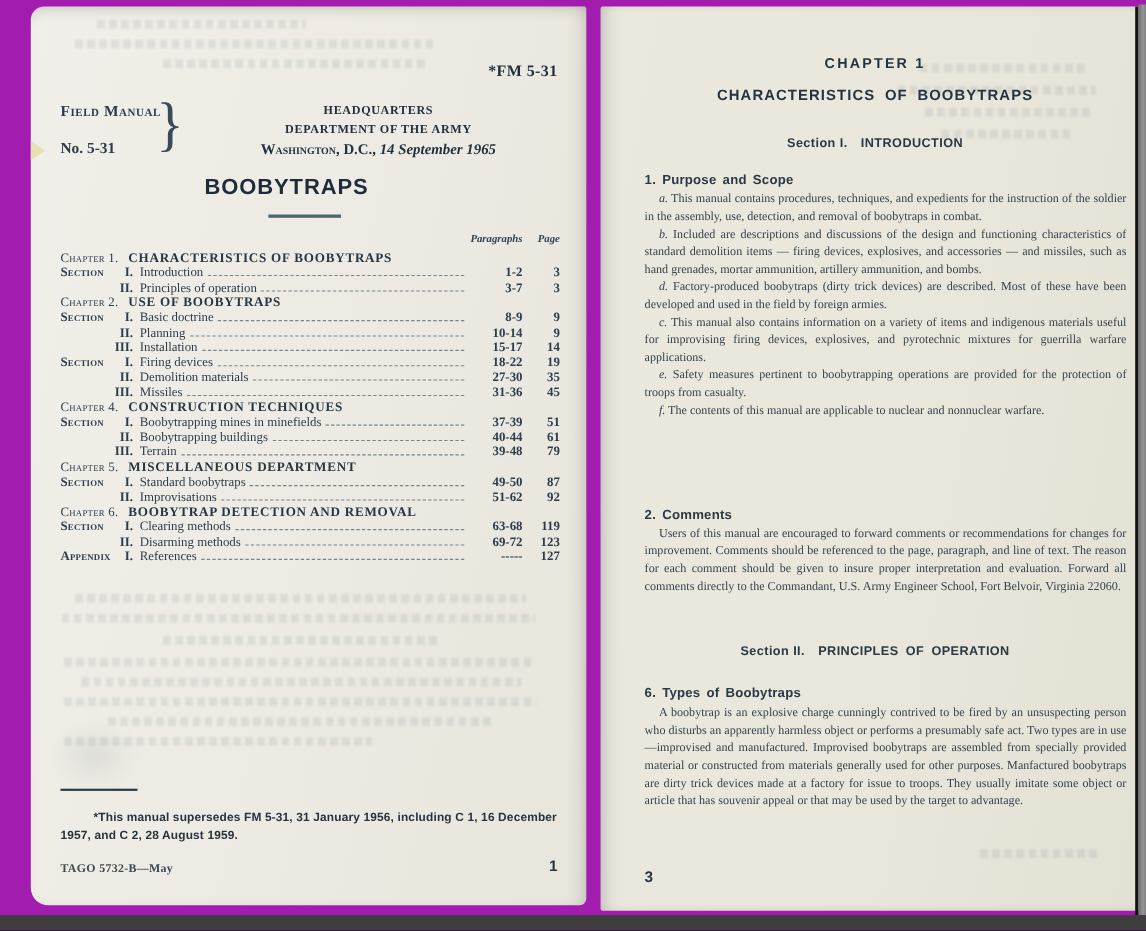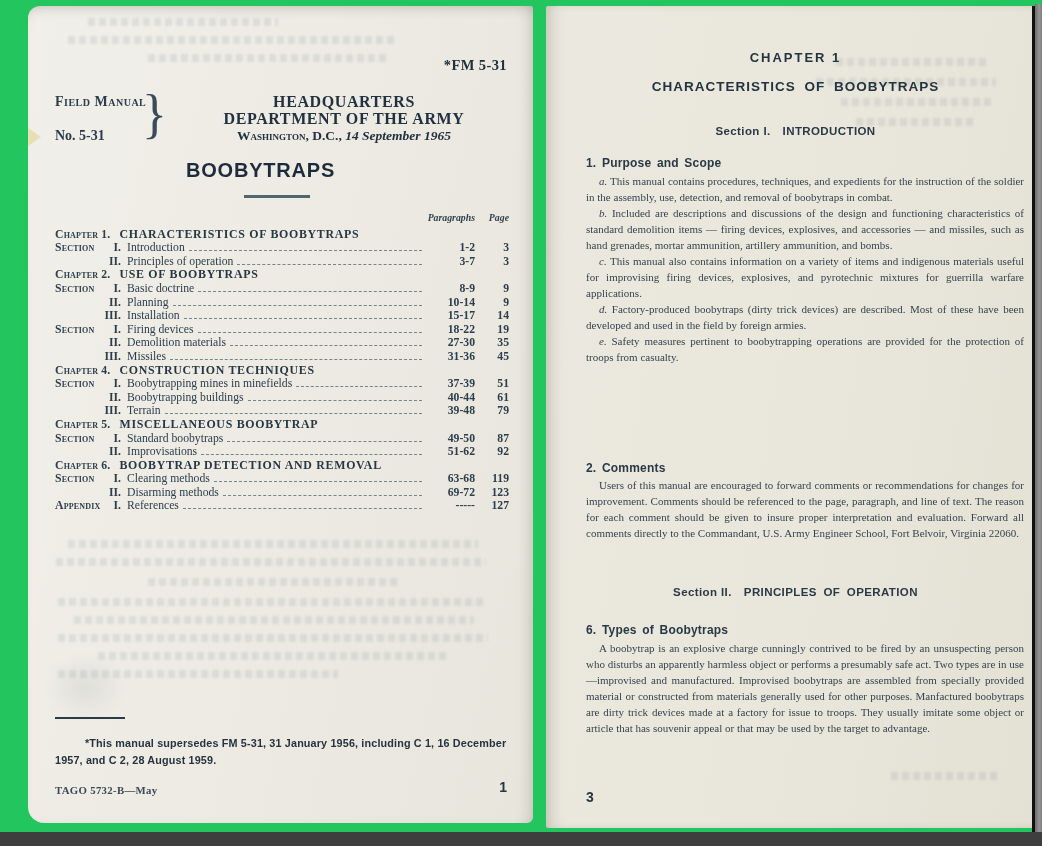--- a/index.html
+++ b/index.html
@@ -1,16 +1,16 @@
 <!DOCTYPE html>
 <html><head>
 <meta charset="utf-8">
 <style>
   html,body{margin:0;padding:0;background:#000;}
-  .screen{position:relative;width:1042px;height:846px;background:#22c55e;overflow:hidden;
+  .screen{position:relative;width:1042px;height:846px;background:#a21caf;overflow:hidden;
           font-family:"Liberation Serif",serif;}
   .page{position:absolute;top:6px;}
   .left-page{left:28px;width:505px;height:817px;
     background:linear-gradient(103deg,#f0efe9 0%,#edebe3 45%,#e7e5dc 100%);
     border-radius:12px 2px 6px 16px;
     box-shadow:inset -10px 0 16px -10px rgba(40,40,30,.25), inset 0 10px 14px -10px rgba(60,60,50,.25);}
   .right-page{left:546px;width:499px;height:822px;
     background:linear-gradient(100deg,#ebe8df 0%,#e9e6db 55%,#e3e0d4 100%);
     border-radius:2px 6px 4px 2px;
     box-shadow:inset 12px 0 18px -12px rgba(40,40,30,.30), inset -9px 0 12px -7px rgba(40,40,30,.22);}
@@ -23,40 +23,40 @@
   .smallcaps{font-variant:small-caps;}
   .pagenum{font-family:"Liberation Sans",sans-serif;font-weight:700;font-size:14px;color:#26353f;}
 
   
   .fm-number{position:absolute;top:51px;right:26px;font-weight:700;font-size:14.5px;color:#21303c;letter-spacing:.4px;}
   .fm-label{position:absolute;top:88px;left:27px;font-size:14px;font-weight:600;color:#2c3c4a;letter-spacing:.5px;}
   .fm-no{position:absolute;top:122px;left:27px;font-size:14px;font-weight:600;color:#2c3c4a;}
   .brace{position:absolute;top:82px;left:114px;font-size:52px;font-weight:400;color:#3a4a58;
          transform:scaleY(1.05);line-height:1;}
   .hq-block{position:absolute;top:87px;left:150px;width:332px;text-align:center;color:#22313e;}
-  .hq1,.hq2{font-weight:700;font-size:16px;letter-spacing:.6px;line-height:17px;}
+  .hq1,.hq2{font-weight:700;font-size:11px;letter-spacing:.6px;line-height:17px;}
   .hq3{font-size:13.5px;line-height:17px;font-weight:600;}
   .hq3 i{font-weight:600;}
   .book-title{position:absolute;top:153px;left:0;right:40px;text-align:center;
     font-family:"Liberation Sans",sans-serif;font-weight:700;font-size:20px;letter-spacing:.8px;color:#1d2b3a;}
   .title-rule{position:absolute;top:189px;left:216px;width:66px;height:3px;background:#50666f;}
 
   .toc{position:absolute;top:205px;left:27px;width:454px;color:#2d3d4c;}
   .toc-row{display:flex;align-items:baseline;line-height:13.6px;font-size:11.7px;}
   .c-label{flex:0 0 46px;font-weight:600;letter-spacing:.2px;}
   .c-num{flex:0 0 20px;text-align:right;margin-right:6px;font-weight:600;}
   .c-title{flex:0 0 auto;}
   .c-dots{flex:1 1 auto;min-width:8px;border-bottom:1.5px dashed rgba(76,98,112,.75);
           margin:0 5px 2px 4px;height:9px;}
   .c-fill{flex:1 1 auto;}
   .c-par{flex:0 0 48px;text-align:right;font-weight:700;}
   .c-page{flex:0 0 34px;text-align:right;font-weight:700;}
   .toc-head{margin-bottom:3px;}
   .colhead{font-style:italic;font-weight:700;font-size:9.8px;color:#31414f;}
-  .toc-row.chapter .c-label{flex:0 0 auto;font-weight:700;}
+  .toc-row.chapter .c-label{flex:0 0 auto;font-weight:400;}
   .c-chtitle{margin-left:9px;font-weight:700;letter-spacing:.7px;font-size:11.9px;color:#273744;}
 
   .footnote-rule{position:absolute;top:711px;left:27px;width:70px;height:2px;background:#2b3a48;}
   .footnote{position:absolute;top:729px;left:27px;width:452px;
     font-family:"Liberation Sans",sans-serif;font-weight:700;font-size:10.8px;
     line-height:16.5px;color:#26333f;letter-spacing:.15px;}
   .fn1{text-indent:30px;}
   .footer-left{position:absolute;top:778px;left:27px;font-size:10.8px;font-weight:600;color:#3a4955;letter-spacing:.3px;}
   .pagenum-left{position:absolute;top:773px;right:26px;}
 
@@ -234,21 +234,21 @@
       <div class="toc-row entry">
         <span class="c-label smallcaps"></span>
         <span class="c-num">III.</span>
         <span class="c-title">Terrain</span>
         <span class="c-dots"></span>
         <span class="c-par">39-48</span>
         <span class="c-page">79</span>
       </div>
       <div class="toc-row chapter">
         <span class="c-label smallcaps">Chapter 5.</span>
-        <span class="c-chtitle">MISCELLANEOUS BOOBYTRAP</span>
+        <span class="c-chtitle">MISCELLANEOUS DEPARTMENT</span>
       </div>
       <div class="toc-row entry">
         <span class="c-label smallcaps">Section</span>
         <span class="c-num">I.</span>
         <span class="c-title">Standard boobytraps</span>
         <span class="c-dots"></span>
         <span class="c-par">49-50</span>
         <span class="c-page">87</span>
       </div>
       <div class="toc-row entry">
@@ -310,23 +310,24 @@
     <div class="rp-chtitle">CHARACTERISTICS OF BOOBYTRAPS</div>
 
     <div class="rp-section rp-s1">
       <span>Section I.</span><span class="sec-title">INTRODUCTION</span>
     </div>
 
     <div class="rp-h rp-h1">1. Purpose and Scope</div>
     <div class="rp-body rp-b1">
       <p class="sub"><i class="ltr">a.</i> <span>This manual contains procedures, techniques, and expedients for the instruction of the soldier in the assembly, use, detection, and removal of boobytraps in combat.</span></p>
       <p class="sub"><i class="ltr">b.</i> <span>Included are descriptions and discussions of the design and functioning characteristics of standard demolition items — firing devices, explosives, and accessories — and missiles, such as hand grenades, mortar ammunition, artillery ammunition, and bombs.</span></p>
+      <p class="sub"><i class="ltr">d.</i> <span>Factory-produced boobytraps (dirty trick devices) are described. Most of these have been developed and used in the field by foreign armies.</span></p>
       <p class="sub"><i class="ltr">c.</i> <span>This manual also contains information on a variety of items and indigenous materials useful for improvising firing devices, explosives, and pyrotechnic mixtures for guerrilla warfare applications.</span></p>
-      <p class="sub"><i class="ltr">d.</i> <span>Factory-produced boobytraps (dirty trick devices) are described. Most of these have been developed and used in the field by foreign armies.</span></p>
       <p class="sub"><i class="ltr">e.</i> <span>Safety measures pertinent to boobytrapping operations are provided for the protection of troops from casualty.</span></p>
+      <p class="sub"><i class="ltr">f.</i> <span>The contents of this manual are applicable to nuclear and nonnuclear warfare.</span></p>
     </div>
 
     <div class="rp-h rp-h2">2. Comments</div>
     <div class="rp-body rp-b2">
       <p>Users of this manual are encouraged to forward comments or recommendations for changes for improvement. Comments should be referenced to the page, paragraph, and line of text. The reason for each comment should be given to insure proper interpretation and evaluation. Forward all comments directly to the Commandant, U.S. Army Engineer School, Fort Belvoir, Virginia 22060.</p>
     </div>
 
     <div class="rp-section rp-s2">
       <span>Section II.</span><span class="sec-title">PRINCIPLES OF OPERATION</span>
     </div>

